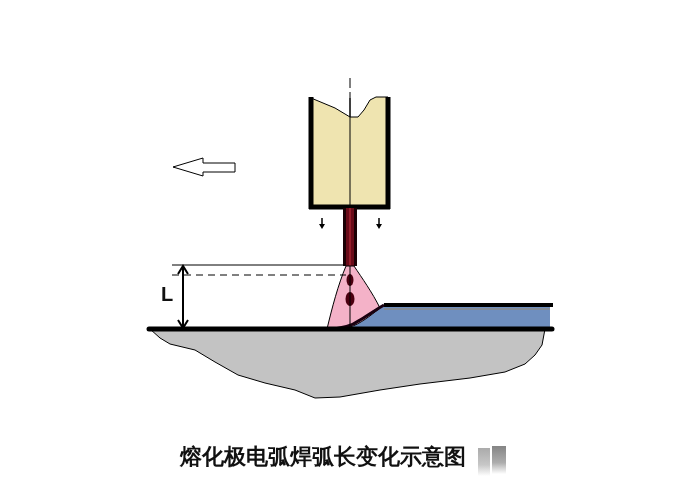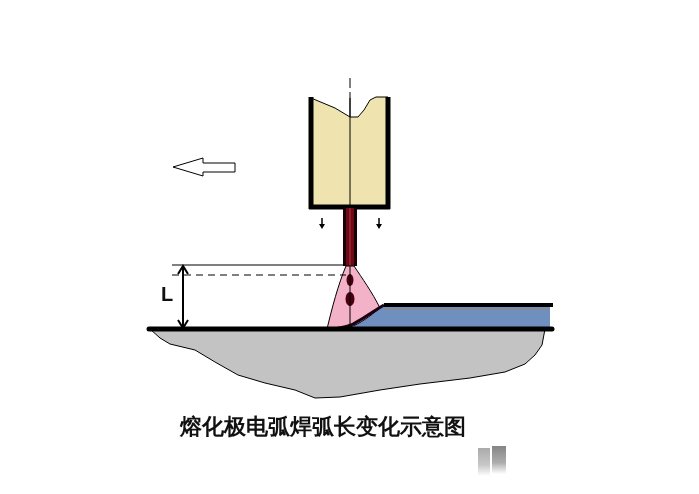--- a/index.html
+++ b/index.html
@@ -1,21 +1,21 @@
 <!DOCTYPE html>
 <html><head>
   <meta charset="utf-8">
   <style>
     html, body { margin: 0; padding: 0; background: #ffffff; }
     body { width: 699px; height: 494px; position: relative; overflow: hidden; }
     .stage { position: absolute; left: 0; top: 0; width: 699px; height: 494px; }
     svg { position: absolute; left: 0; top: 0; }
     .caption {
       position: absolute;
-      left: 180px; top: 412px;
+      left: 180px; top: 442px;
       width: 340px;
       font-family: "DejaVu Sans", sans-serif;
       font-weight: bold;
       font-size: 22px;
       color: #111111;
       letter-spacing: 0px;
       white-space: nowrap;
     }
     .label-L {
       position: absolute;

